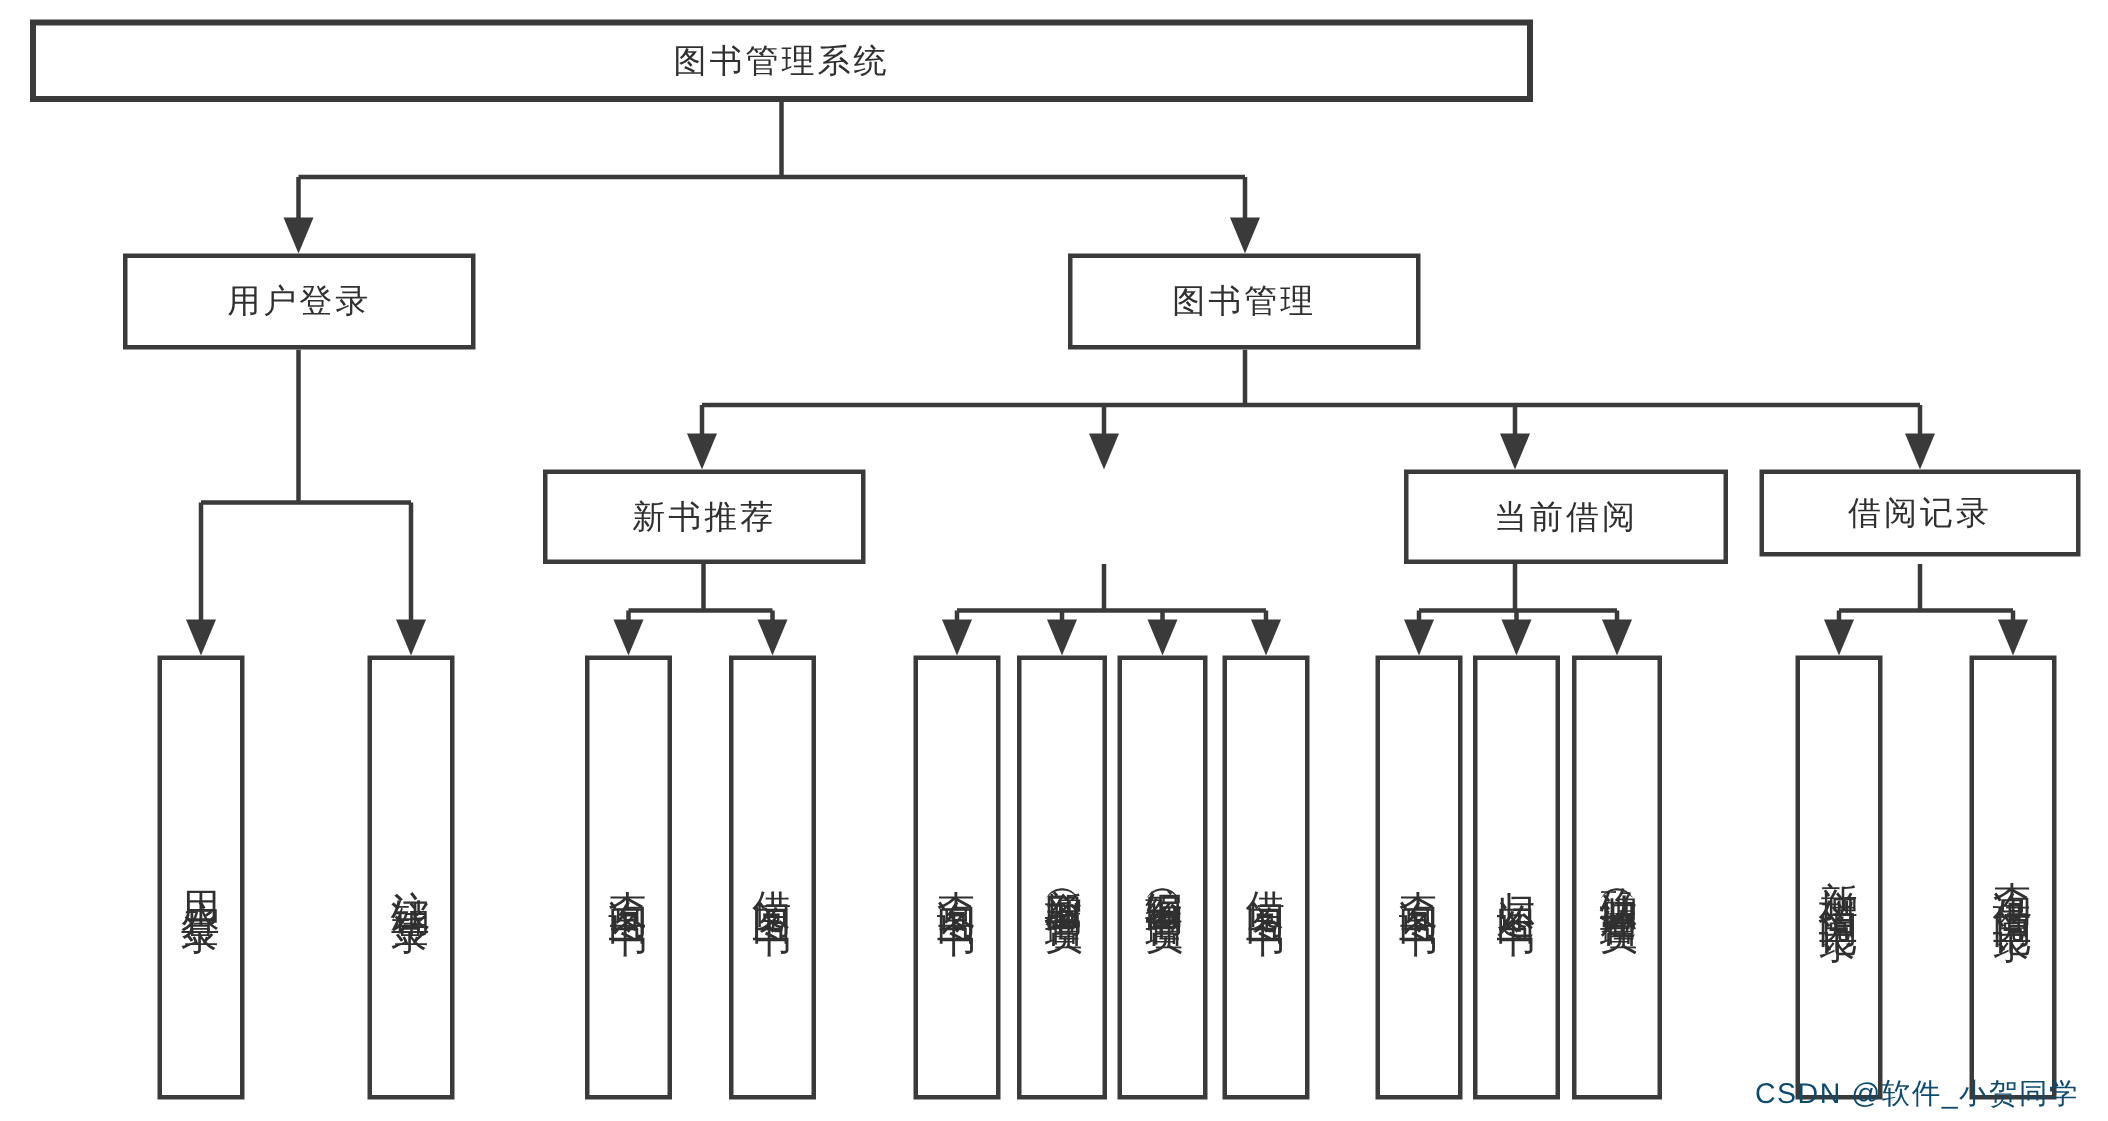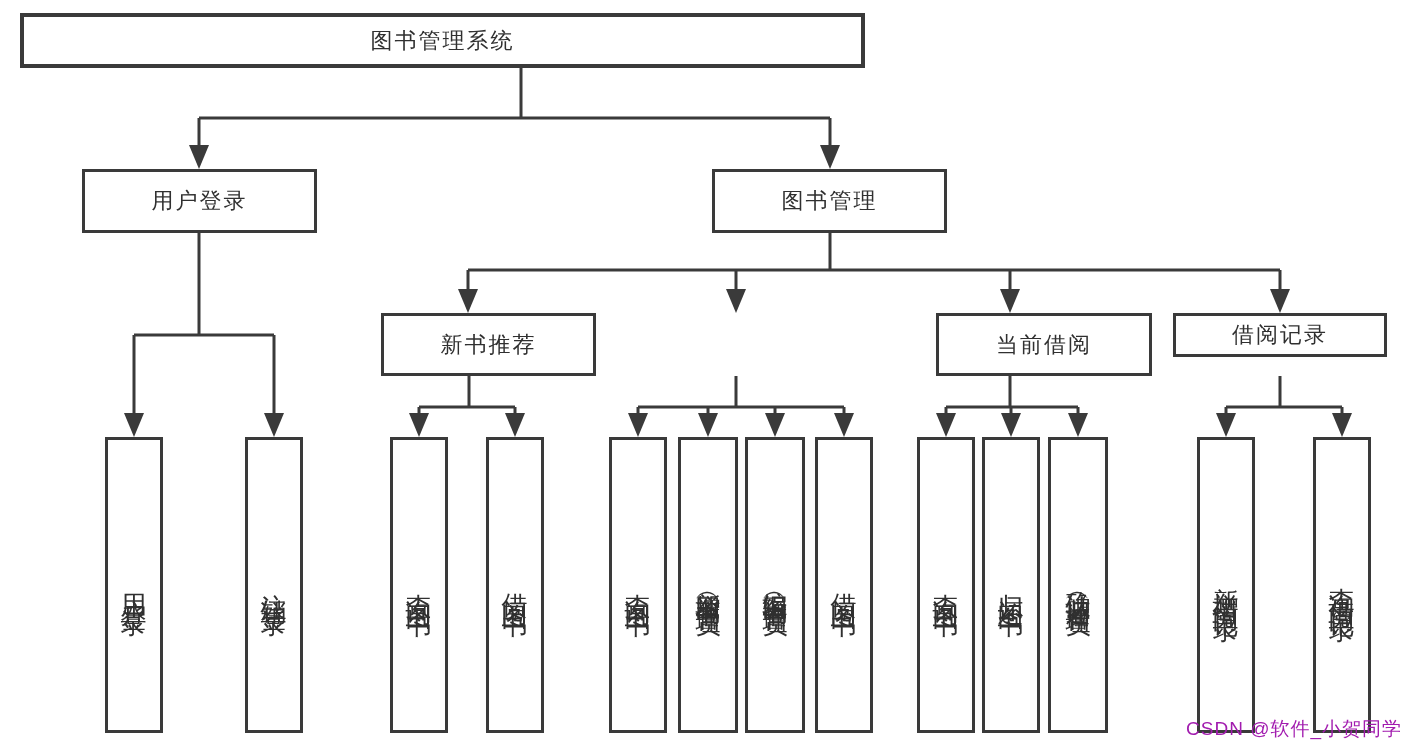--- a/index.html
+++ b/index.html
@@ -38,27 +38,27 @@
     color: #303030;
     display: flex;
     align-items: center;
     justify-content: center;
   }
   .hbox {
     font-size: 22px;
     letter-spacing: 2px;
     white-space: nowrap;
   }
-  .box-root   { left: 20px;  top: 13px;  width: 845px; height: 55px; border-width: 4px; }
+  .box-root   { left: 20px;  top: 13px;  width: 1002px; height: 55px; border-width: 4px; }
   .pos-user-login    { left: 82px;   top: 169px; width: 235px; height: 64px; }
   .pos-book-mgmt     { left: 712px;  top: 169px; width: 235px; height: 64px; }
-  .pos-new-book      { left: 362px;  top: 313px; width: 215px; height: 63px; margin-left: 19px; }
+  .pos-new-book      { left: 362px;  top: 313px; width: 215px; height: 63px; }
   .pos-book-borrow   { left: 628px;  top: 313px; width: 215px; height: 63px; }
   .pos-current-borrow{ left: 936px;  top: 313px; width: 216px; height: 63px; }
-  .pos-borrow-record { left: 1173px; top: 313px; width: 214px; height: 44px; }
+  .pos-borrow-record { left: 1173px; top: 313px; width: 214px; height: 58px; }
   .leaf {
     top: 437px;
     width: 58px;
     height: 296px;
     writing-mode: vertical-rl;
     text-orientation: mixed;
     font-size: 26px;
     letter-spacing: 6px;
     line-height: 1;
   }
@@ -74,24 +74,24 @@
   .pos-l6  { left: 678px; width: 60px; }
   .pos-l7  { left: 745px; width: 60px; }
   .pos-l8  { left: 815px; }
   .pos-l9  { left: 917px; }
   .pos-l10 { left: 982px; }
   .pos-l11 { left: 1048px; width: 60px; }
   .pos-l12 { left: 1197px; }
   .pos-l13 { left: 1313px; }
   .watermark {
     position: absolute;
-    right: 3px;
+    right: 19px;
     bottom: 5px;
     font-size: 19px;
-    color: #a21caf;
+    color: #0c4a6e;
     letter-spacing: 1px;
     white-space: nowrap;
   }
 </style>
 </head>
 <body>
 
 <div class="stage">
 
   <svg class="connectors" viewBox="0 0 1405 747">

